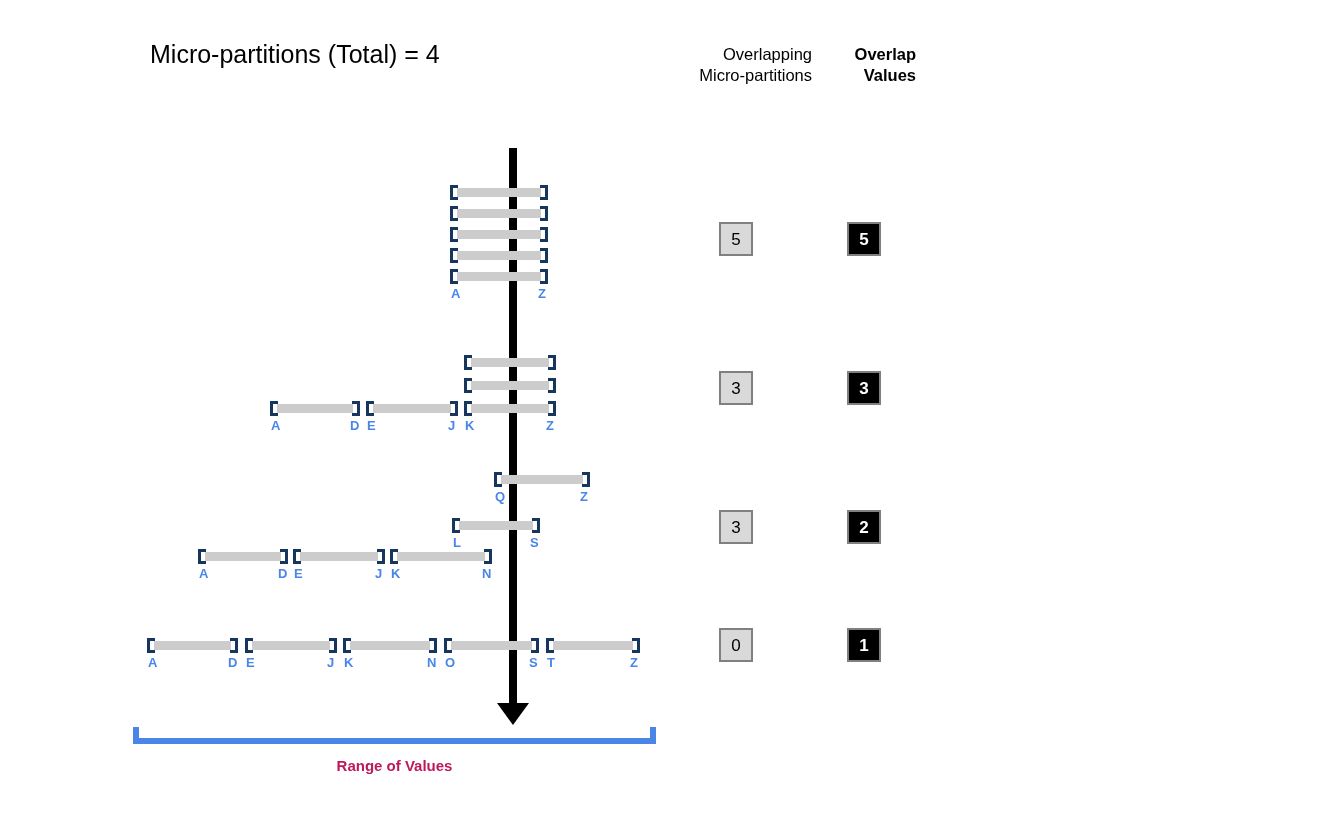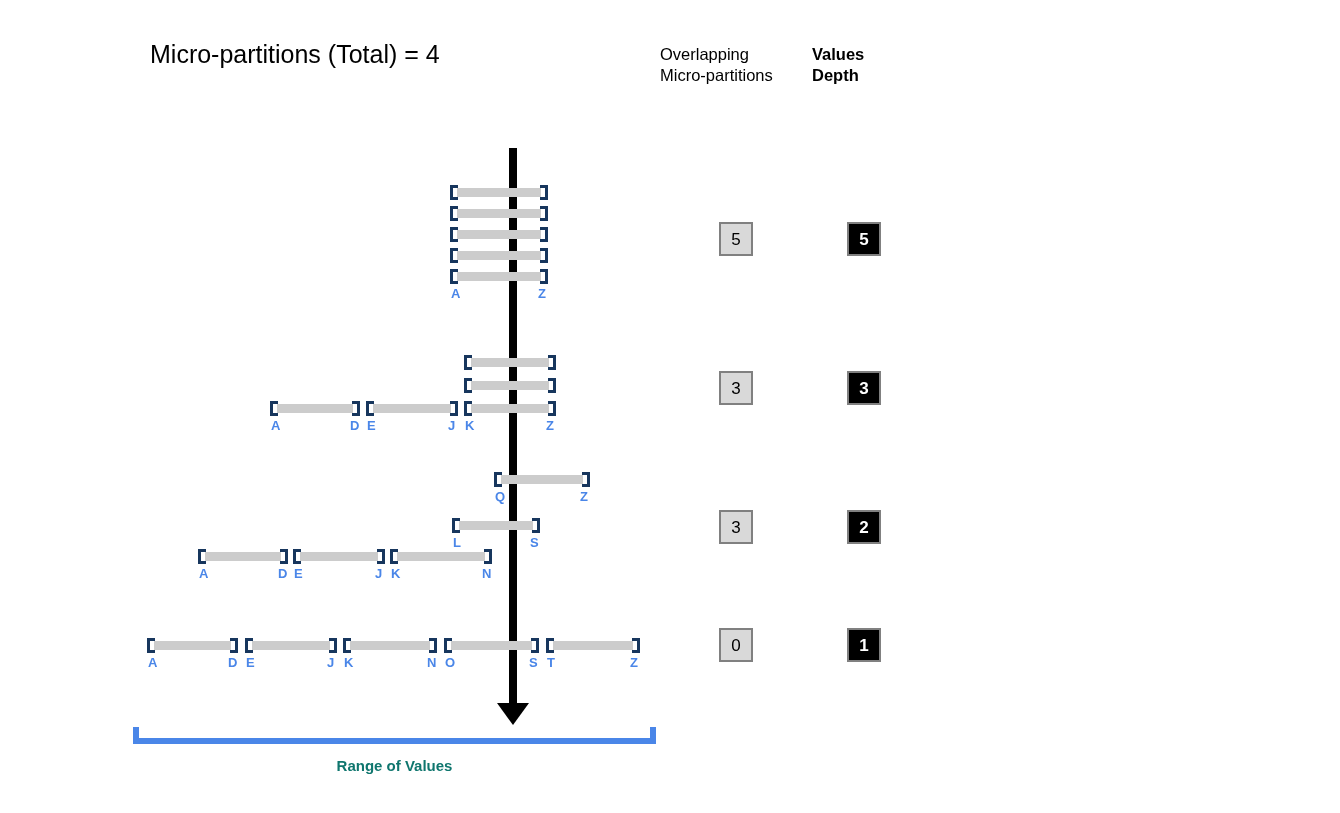--- a/index.html
+++ b/index.html
@@ -20,21 +20,21 @@
   .title {
     position: absolute;
     left: 150px;
     top: 40px;
     font-size: 25px;
     color: #000000;
     white-space: nowrap;
   }
   .col-head {
     position: absolute;
-    text-align: left;
+    text-align: right;
     font-size: 16.5px;
     line-height: 21px;
     color: #000000;
   }
   .col-head.overlapping { left: 660px; top: 44px; width: 152px; }
   .col-head.depth { left: 812px; top: 44px; width: 104px; font-weight: bold; }
 
   
   .axis-line {
     position: absolute;
@@ -120,39 +120,39 @@
     border-bottom: 6px solid #4a86e8;
   }
   .range-label {
     position: absolute;
     left: 133px;
     top: 757px;
     width: 523px;
     text-align: center;
     font-size: 15px;
     font-weight: bold;
-    color: #0f766e;
+    color: #be185d;
     white-space: nowrap;
   }
 </style>
 </head>
 <body>
 
 <div id="canvas">
 
   <div class="title">Micro-partitions (Total) = 4</div>
 
   <div class="col-head overlapping">
     <div>Overlapping</div>
     <div>Micro-partitions</div>
   </div>
 
   <div class="col-head depth">
+    <div>Overlap</div>
     <div>Values</div>
-    <div>Depth</div>
   </div>
 
   <div class="axis-line"></div>
   <div class="axis-arrow"></div>
 
   <div id="rows-layer">
       <div class="mp" style="left: 450px; top: 185px; width: 98px;">
         <div class="brk l"></div>
         <div class="bar"></div>
         <div class="brk r"></div>

